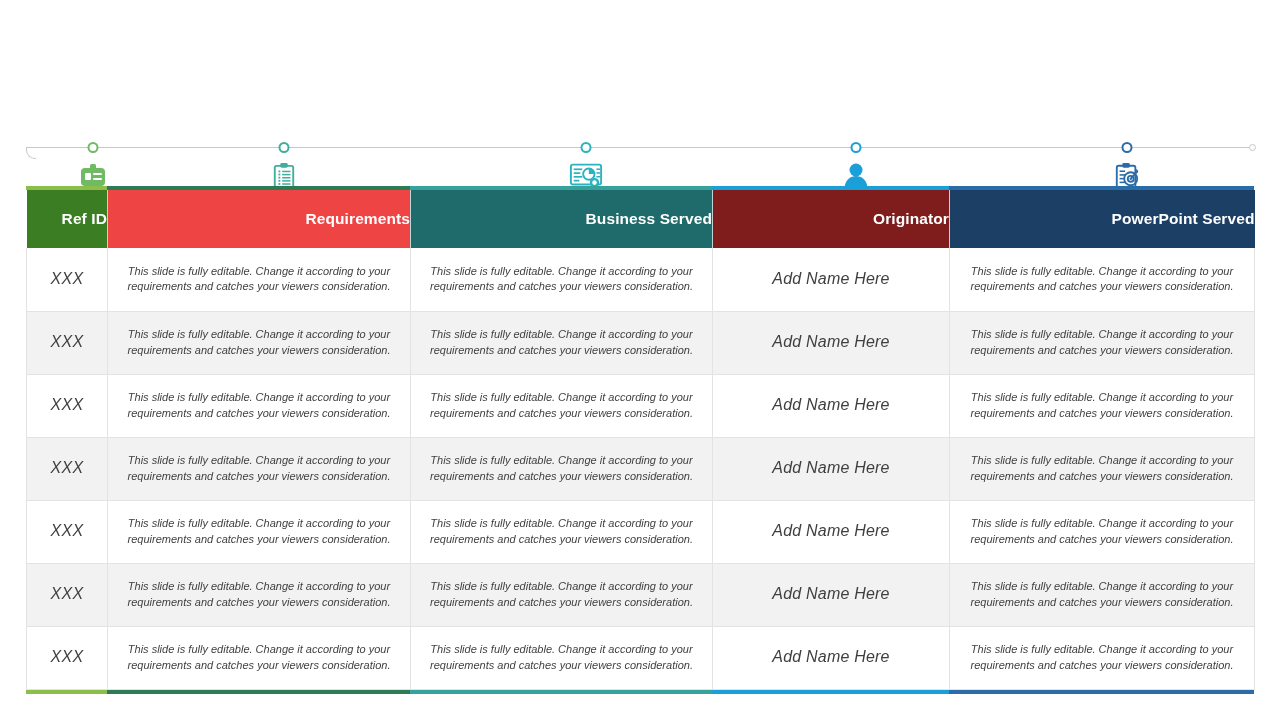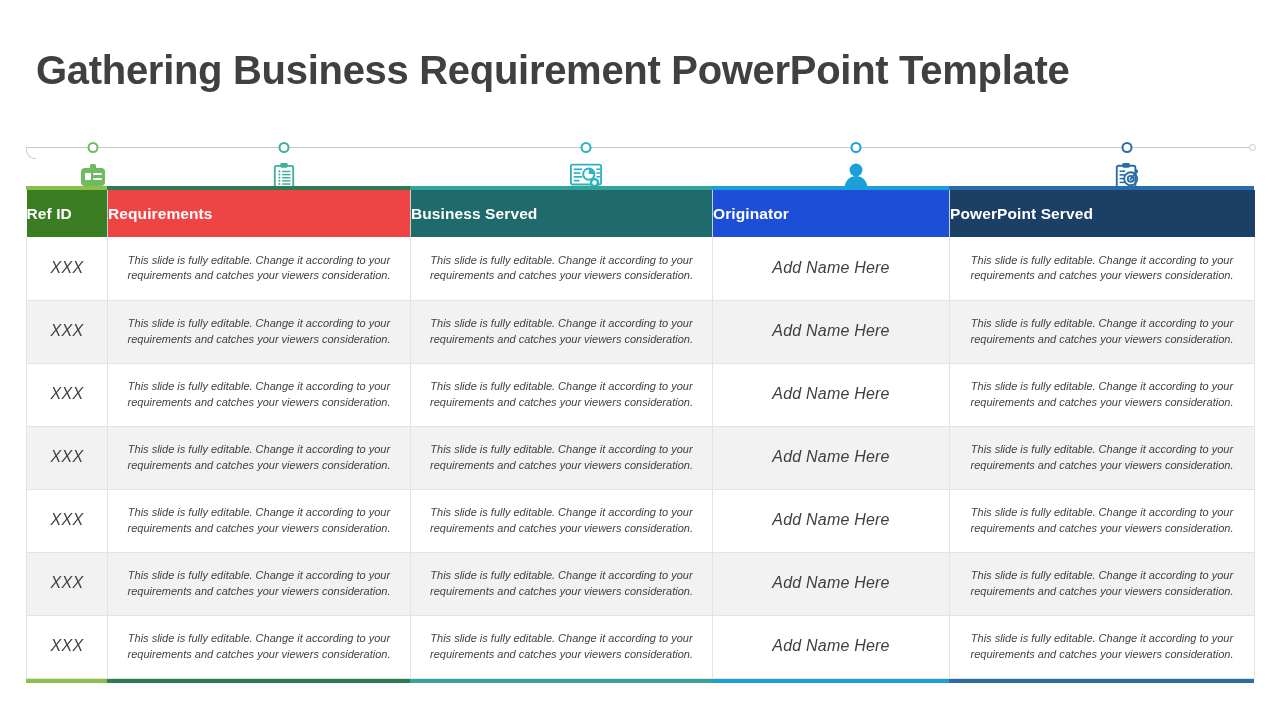--- a/index.html
+++ b/index.html
@@ -71,25 +71,25 @@
 
   
   .table-wrap {
     position: absolute;
     left: 26px; top: 186px;
     width: 1228px;
   }
   .accent-row { display: flex; height: 4px; width: 1228px; }
   .tbl { width: 1228px; border-collapse: collapse; table-layout: fixed; }
   .tbl th {
-    height: 47px;
+    height: 58px;
     color: #ffffff;
     font-size: 15.5px;
     font-weight: bold;
-    text-align: left;
+    text-align: right;
     vertical-align: middle;
     border-right: 1px solid #bcd6d8;
     letter-spacing: 0.1px;
   }
   .tbl th:last-child { border-right: none; }
   .tbl td {
     border: 1px solid #e3e3e3;
     border-top: none;
     font-size: 11px;
     font-style: italic;
@@ -108,21 +108,20 @@
   .col2 { width: 303px; }
   .col3 { width: 302px; }
   .col4 { width: 237px; }
   .col5 { width: 305px; }
 </style>
 </head>
 <body>
 
 <div class="slide">
 
-  <div class="title">Gathering Business Requirement PowerPoint Template</div>
 
   <div class="timeline">
     <div class="tl-line"></div>
     <div class="tl-line-cap"></div>
     <div class="tl-end-dot"></div>
     <div id="tl-nodes">
         <div class="tl-node" style="left: 67px; border-color: rgb(111, 186, 98);"></div>
         <div class="tl-icon" style="left: 67px;">
           <svg width="30" height="26" viewBox="0 0 30 26">
             <rect x="3" y="5" width="24" height="18" rx="4" fill="#6fba62"></rect>
@@ -207,21 +206,21 @@
           <col class="col2">
           <col class="col3">
           <col class="col4">
           <col class="col5">
       </colgroup>
       <thead>
           <tr id="head-row">
             <th style="background: rgb(58, 125, 34);">Ref ID</th>
             <th style="background: #ef4444;">Requirements</th>
             <th style="background: rgb(31, 106, 106);">Business Served</th>
-            <th style="background: #1d4ed8;">Originator</th>
+            <th style="background: #7f1d1d;">Originator</th>
             <th style="background: rgb(28, 63, 102);">PowerPoint Served</th>
           </tr>
         </thead>
       <tbody id="body-rows">
           <tr>
             <td class="refid">XXX</td>
             <td>This slide is fully editable. Change it according to your requirements and catches your viewers consideration.</td>
             <td>This slide is fully editable. Change it according to your requirements and catches your viewers consideration.</td>
             <td class="name">Add Name Here</td>
             <td>This slide is fully editable. Change it according to your requirements and catches your viewers consideration.</td>

